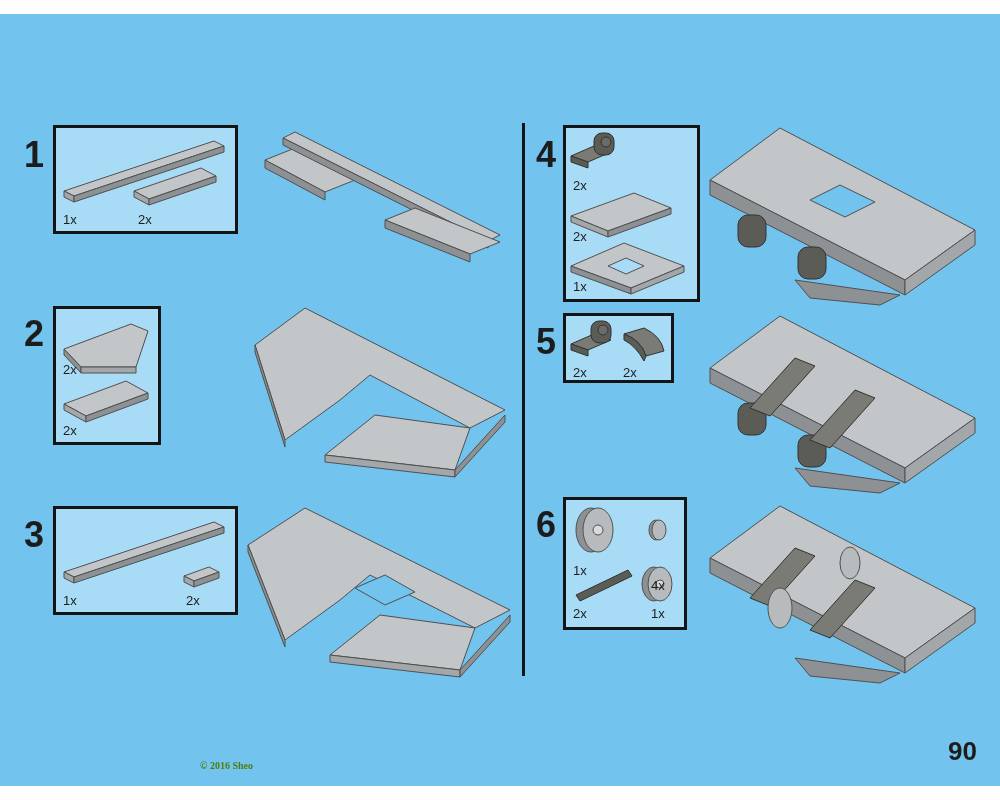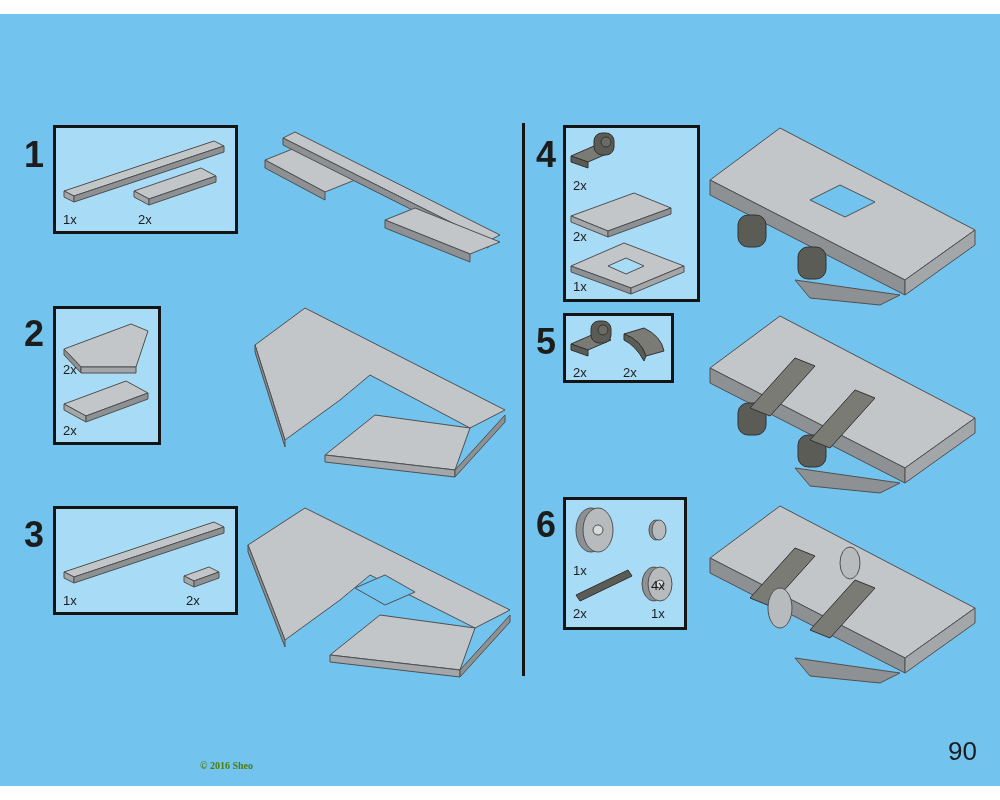--- a/index.html
+++ b/index.html
@@ -3,21 +3,21 @@
 <meta charset="utf-8">
 <style>
   html,body{margin:0;padding:0;}
   body{width:1000px;height:800px;background:#ffffff;position:relative;overflow:hidden;font-family:"Liberation Sans",sans-serif;}
   .page{position:absolute;left:0;top:14px;width:1000px;height:772px;background:#72c3ee;}
   .step-num{position:absolute;font-family:"Liberation Sans",sans-serif;font-weight:bold;font-size:36px;color:#1c1c1c;line-height:1;}
   .box{position:absolute;border:3px solid #141414;background:#a8dbf5;box-sizing:border-box;}
   .qty{position:absolute;font-weight:normal;font-size:13px;color:#1c1c1c;}
   .divider{position:absolute;left:522px;top:123px;width:3px;height:553px;background:#141414;}
   .footer{position:absolute;left:200px;top:760px;font-family:"Liberation Serif",serif;font-weight:bold;font-size:10px;color:#4d7c0f;}
-  .pagenum{position:absolute;left:948px;top:736px;font-weight:normal;font-size:26px;color:#1c1c1c;}
+  .pagenum{position:absolute;left:948px;top:736px;font-weight:bold;font-size:26px;color:#1c1c1c;}
   svg{position:absolute;overflow:visible;}
   .pl-top{fill:#c3c6c8;stroke:#505050;stroke-width:1;}
   .pl-side{fill:#8e9194;stroke:#505050;stroke-width:1;}
   .pl-front{fill:#a4a7aa;stroke:#505050;stroke-width:1;}
   .dk-top{fill:#7a7b74;stroke:#333;stroke-width:1;}
   .dk-side{fill:#5b5c56;stroke:#333;stroke-width:1;}
 </style>
 </head>
 <body>
 

